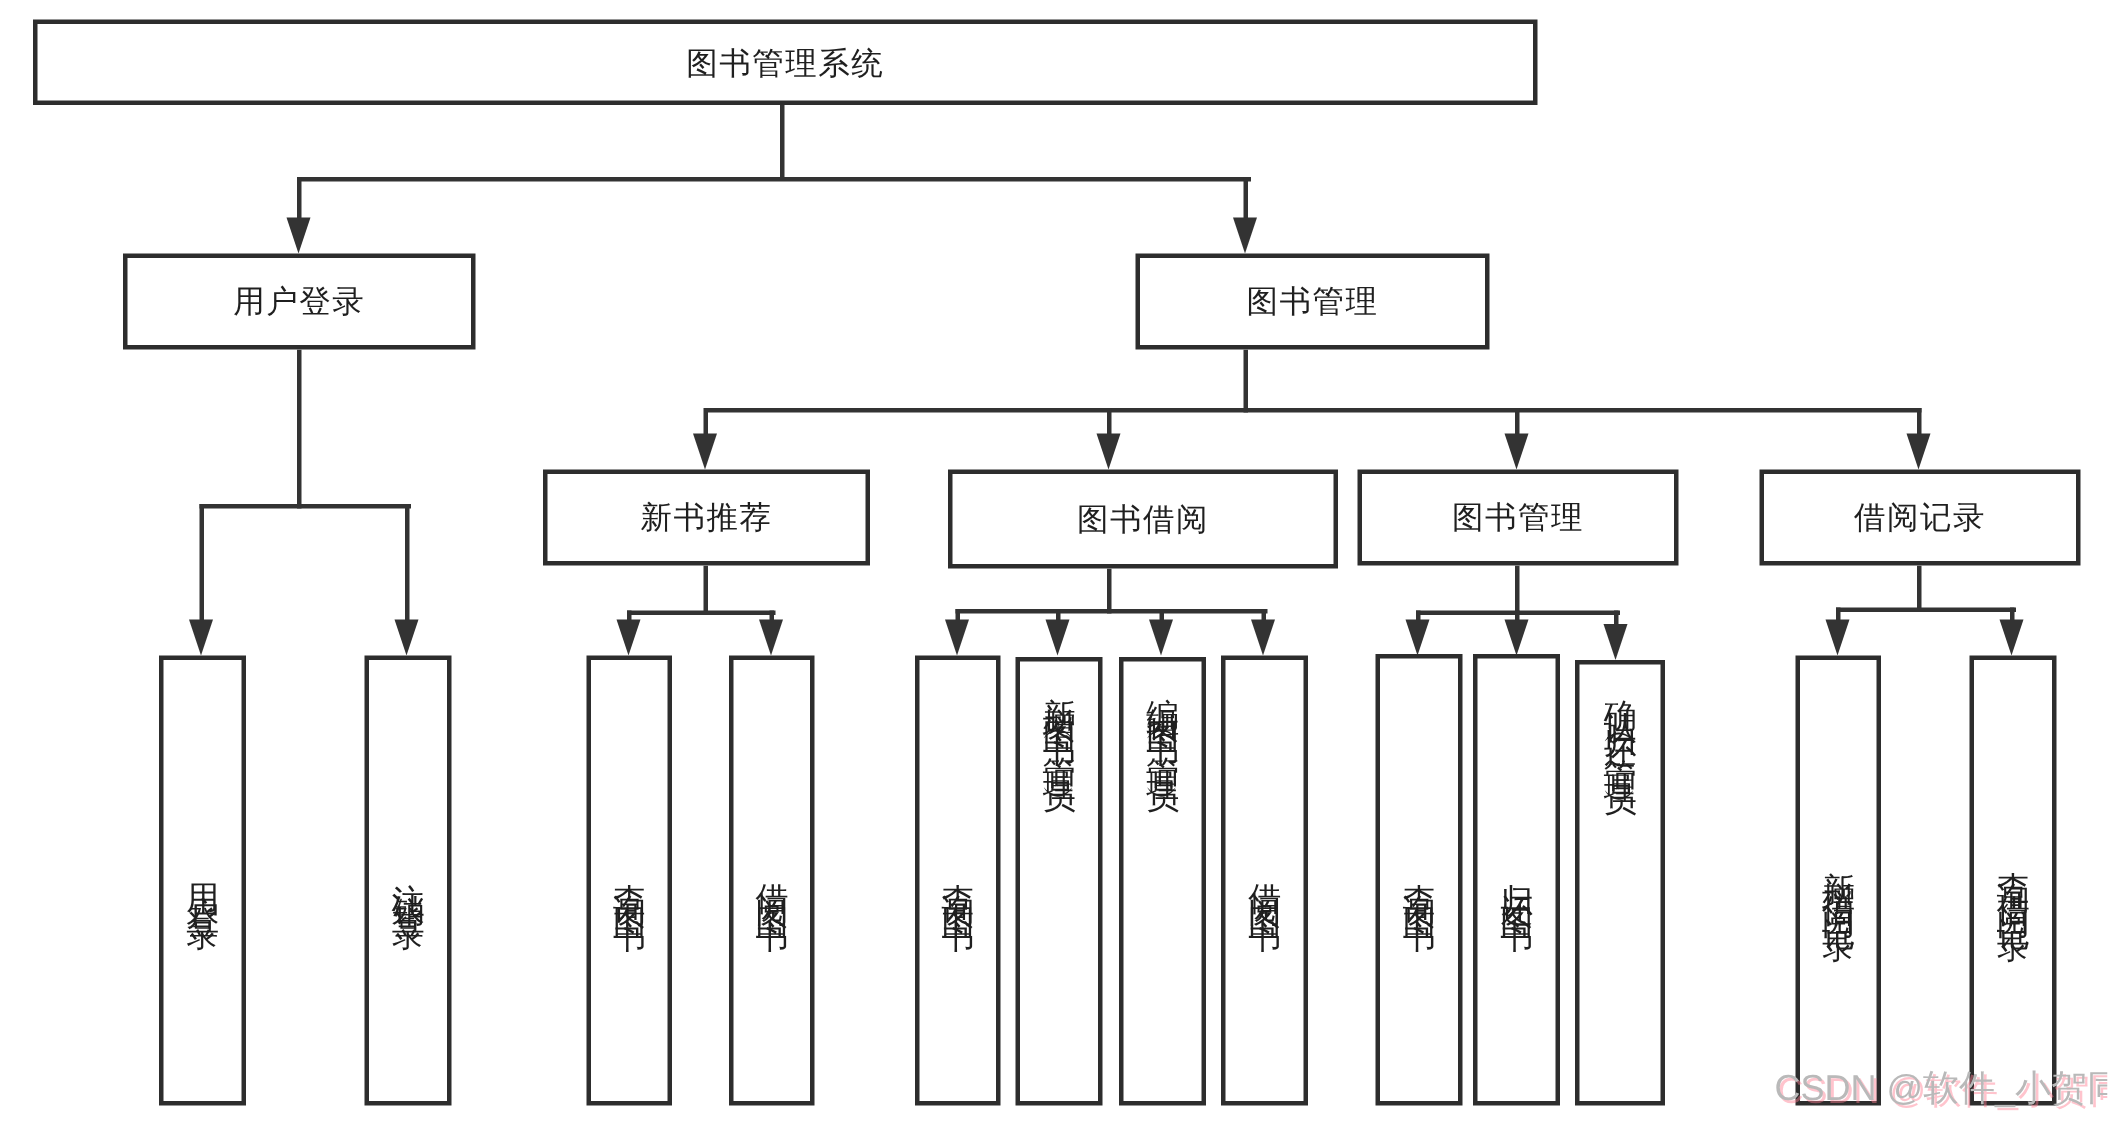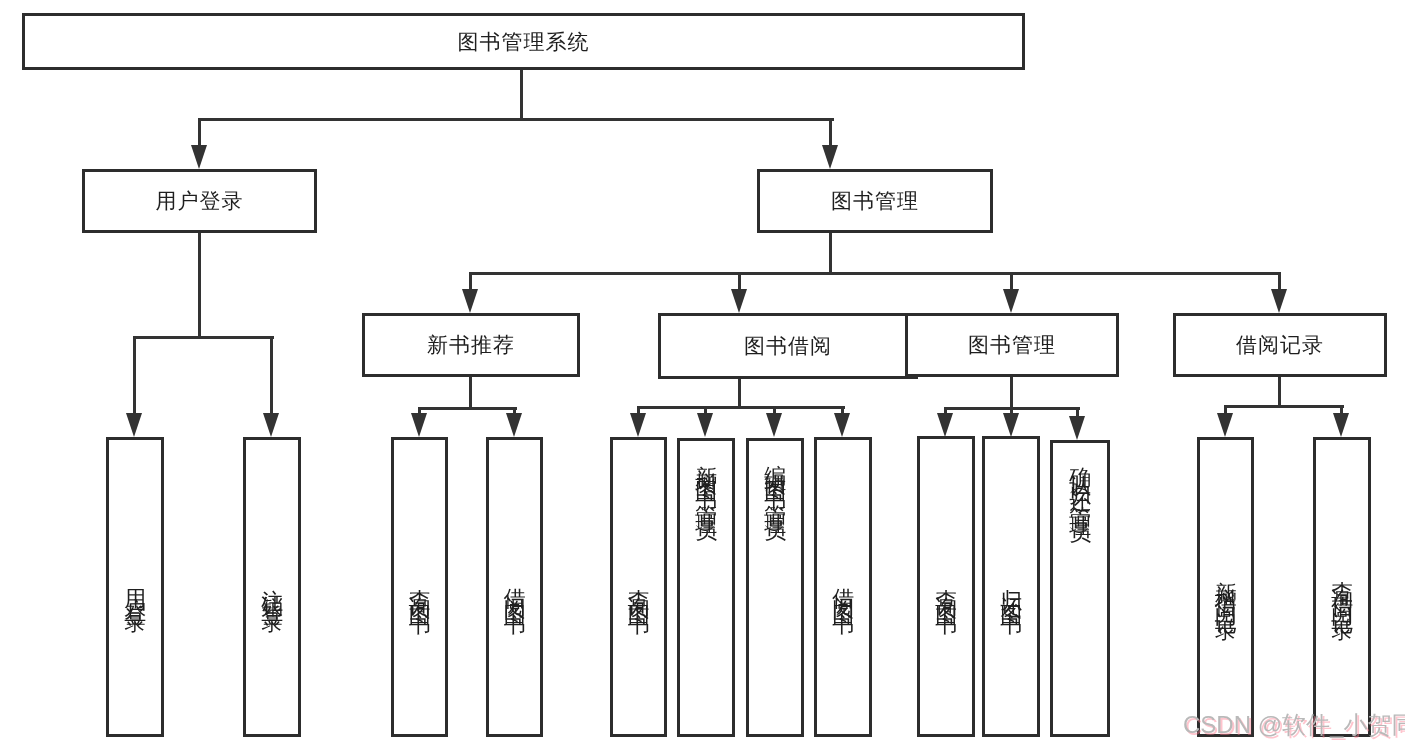--- a/index.html
+++ b/index.html
@@ -106,21 +106,21 @@
   <div class="node hnode" style="left:82px;top:169px;width:235px;height:64px;">
     <span>用户登录</span>
   </div>
   <div class="node hnode" style="left:713px;top:169px;width:236px;height:64px;margin-left:44px;">
     <span>图书管理</span>
   </div>
 
   <div class="node hnode" style="left:362px;top:313px;width:218px;height:64px;">
     <span>新书推荐</span>
   </div>
-  <div class="node hnode" style="left:632px;top:313px;width:260px;height:66px;margin-left:26px;">
+  <div class="node hnode" style="left:632px;top:313px;width:260px;height:66px;">
     <span>图书借阅</span>
   </div>
   <div class="node hnode" style="left:905px;top:313px;width:214px;height:64px;">
     <span>图书管理</span>
   </div>
   <div class="node hnode" style="left:1173px;top:313px;width:214px;height:64px;">
     <span>借阅记录</span>
   </div>
 
   <div class="node vnode" style="left:106px;top:437px;width:58px;height:300px;">

